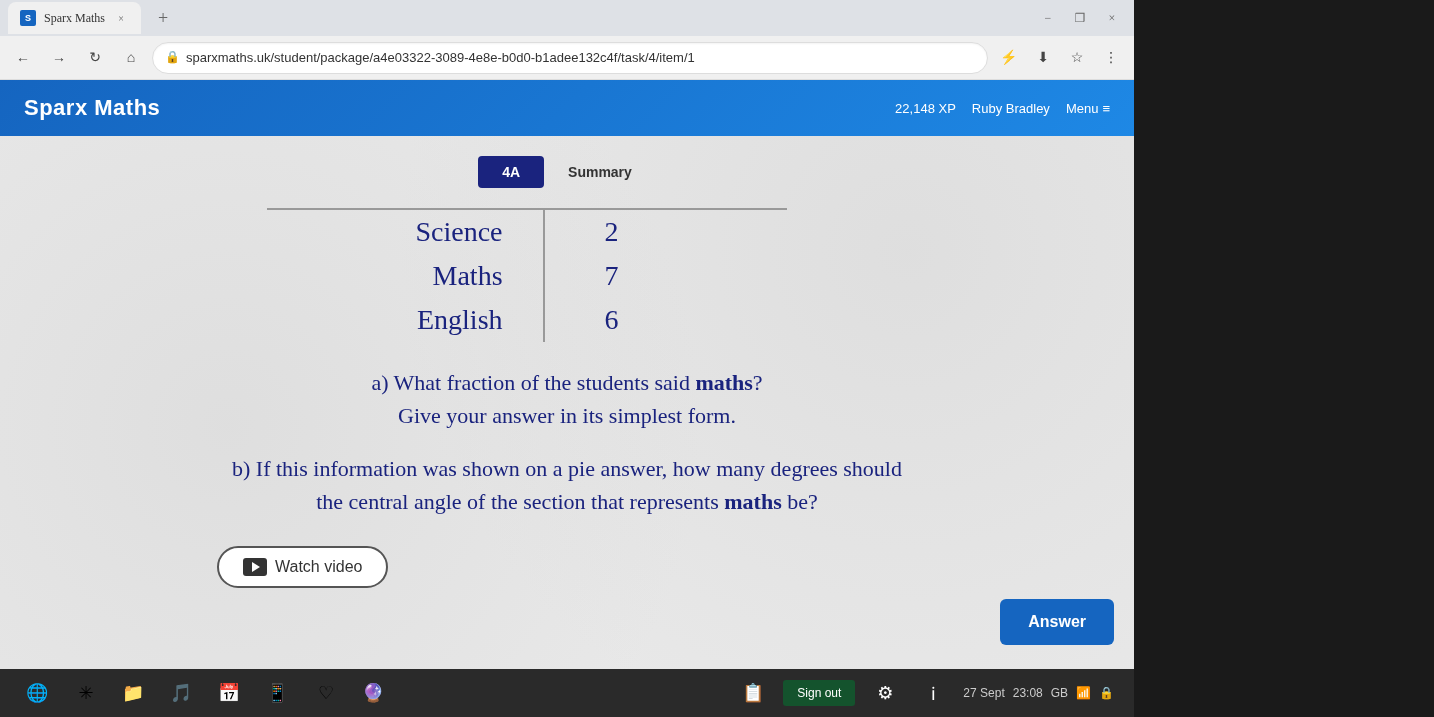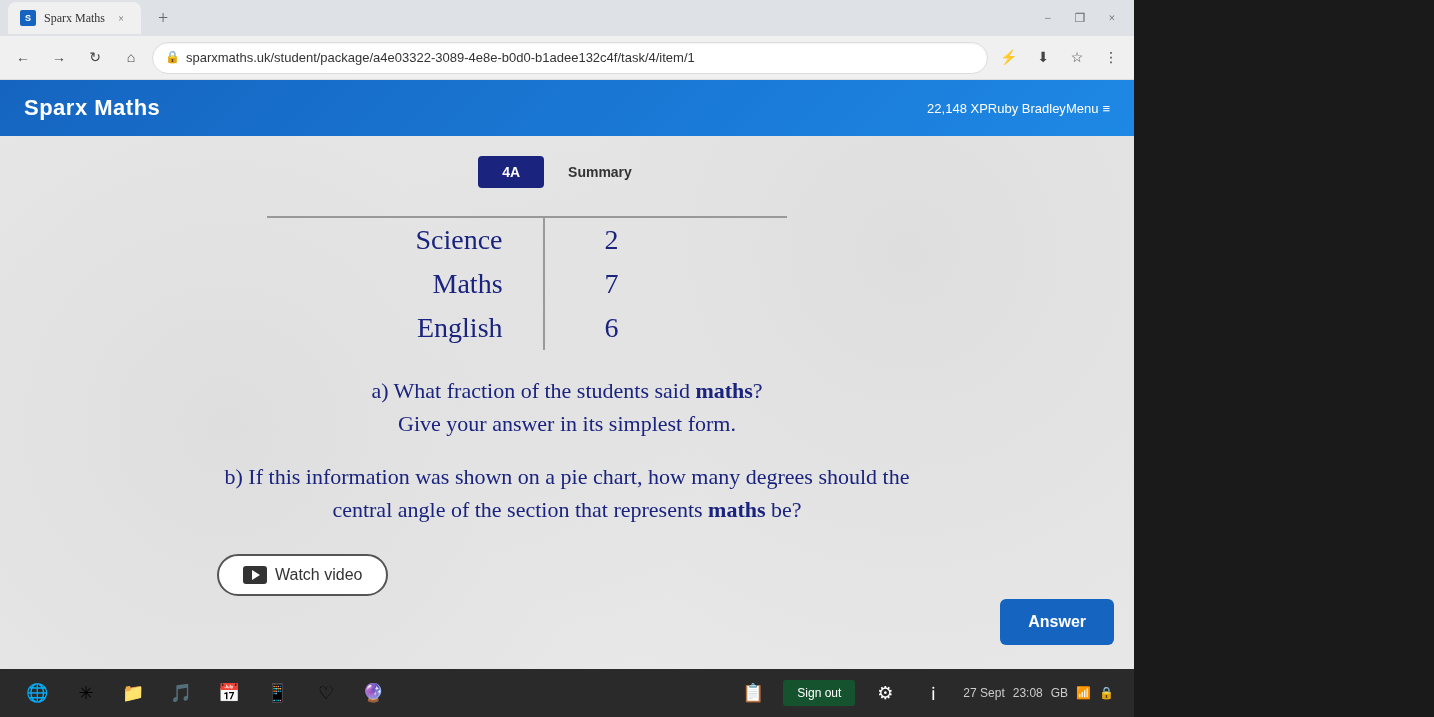--- a/index.html
+++ b/index.html
@@ -189,21 +189,21 @@
       font-size: 22px;
       font-weight: bold;
       font-family: sans-serif;
       letter-spacing: 0.5px;
     }
 
     .sparx-header-right {
       margin-left: auto;
       display: flex;
       align-items: center;
-      gap: 0;
+      gap: 16px;
     }
 
     .xp-text {
       color: white;
       font-family: sans-serif;
       font-size: 13px;
     }
 
     .user-name {
       color: white;
@@ -233,21 +233,21 @@
       align-items: center;
       padding: 20px 40px;
       overflow: hidden;
       position: relative;
     }
 
     
     .tab-bar {
       display: flex;
       gap: 0;
-      margin-bottom: 28px;
+      margin-bottom: 20px;
       align-self: center;
     }
 
     .task-tab {
       padding: 8px 24px;
       font-family: sans-serif;
       font-size: 14px;
       font-weight: bold;
       cursor: pointer;
     }
@@ -514,21 +514,21 @@
           </tr>
         </tbody>
       </table>
 
       <div class="question-area">
         <p class="question-text">
           <span>a) What fraction of the students said </span><strong>maths</strong><span>?</span><br>
           <span>Give your answer in its simplest form.</span>
         </p>
         <p class="question-text-b">
-          <span>b) If this information was shown on a pie chart, how many degrees should the central angle of the section that represents </span><strong>maths</strong><span> be?</span>
+          <span>b) If this information was shown on a pie answer, how many degrees should the central angle of the section that represents </span><strong>maths</strong><span> be?</span>
         </p>
 
         <button class="watch-video-btn">
           <span class="video-icon"></span>
           <span>Watch video</span>
         </button>
       </div>
 
       <button class="answer-btn">Answer</button>
     </div>

